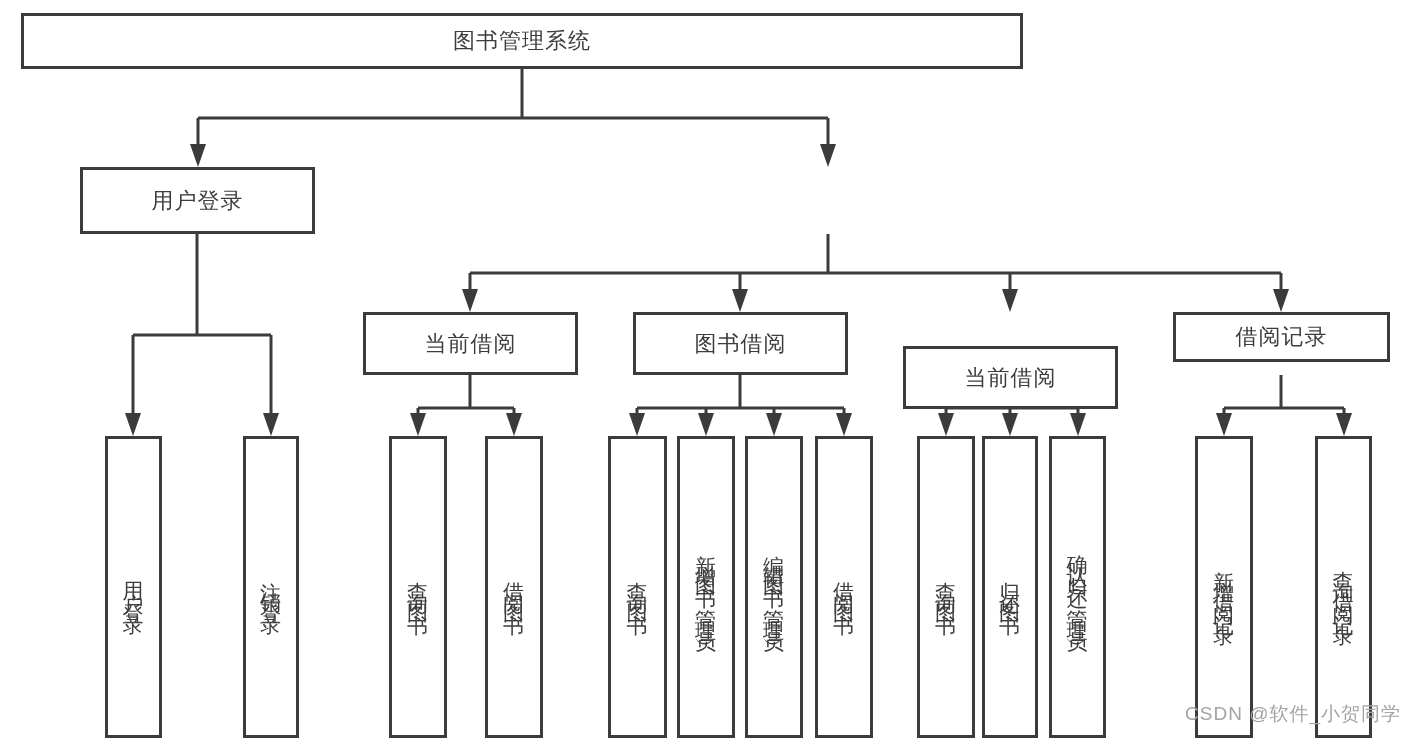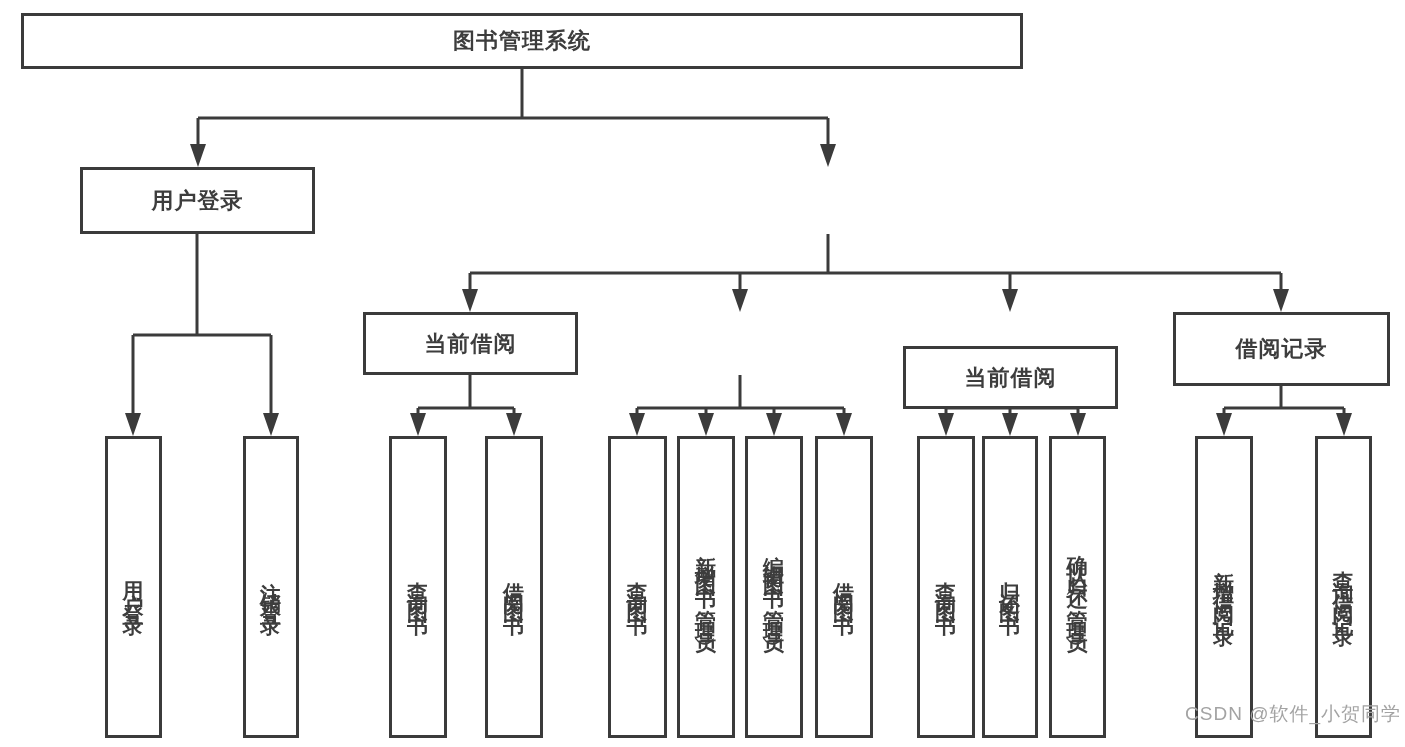--- a/index.html
+++ b/index.html
@@ -34,21 +34,20 @@
   }
   .node{
     position:absolute;
     border:3px solid var(--line);
     background:#fff;
     display:flex;
     align-items:center;
     justify-content:center;
     text-align:center;
     color:var(--text);
-    font-weight:bold;
   }
   .node.h{
     font-size:22px;
     letter-spacing:1px;
     white-space:nowrap;
   }
   .node.v{
     font-size:21px;
     writing-mode:vertical-rl;
     text-orientation:mixed;
@@ -130,22 +129,23 @@
     <polygon points="1216,413 1232,413 1224,436"></polygon>
     <line x1="1344" y1="408" x2="1344" y2="415"></line>
     <polygon points="1336,413 1352,413 1344,436"></polygon>
   </svg>
 
   <div class="node h" style="left:21px;top:13px;width:1002px;height:56px;">图书管理系统</div>
 
   <div class="node h" style="left:80px;top:167px;width:235px;height:67px;">用户登录</div>
 
   <div class="node h" style="left:363px;top:312px;width:215px;height:63px;">当前借阅</div>
+  <div class="node h" style="left:633px;top:312px;width:215px;height:63px;">图书借阅</div>
   <div class="node h" style="left:903px;top:312px;width:215px;height:63px;margin-top:34px;">当前借阅</div>
-  <div class="node h" style="left:1173px;top:312px;width:217px;height:74px;">借阅记录</div>
+  <div class="node h" style="left:1173px;top:312px;width:217px;height:50px;">借阅记录</div>
 
   <div class="node v" style="left:105px;top:436px;width:57px;height:302px;">用户登录</div>
   <div class="node v" style="left:243px;top:436px;width:56px;height:302px;">注销登录</div>
 
   <div class="node v" style="left:389px;top:436px;width:58px;height:302px;">查询图书</div>
   <div class="node v" style="left:485px;top:436px;width:58px;height:302px;">借阅图书</div>
 
   <div class="node v" style="left:608px;top:436px;width:59px;height:302px;">查询图书</div>
   <div class="node v" style="left:677px;top:436px;width:58px;height:302px;">新增图书（管理员）</div>
   <div class="node v" style="left:745px;top:436px;width:58px;height:302px;">编辑图书（管理员）</div>

